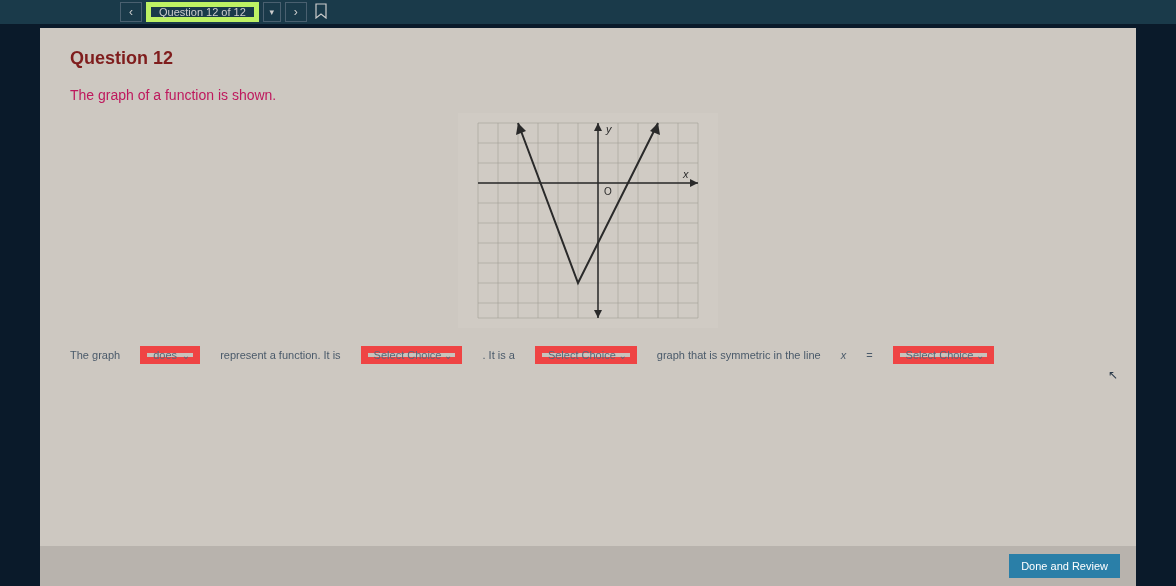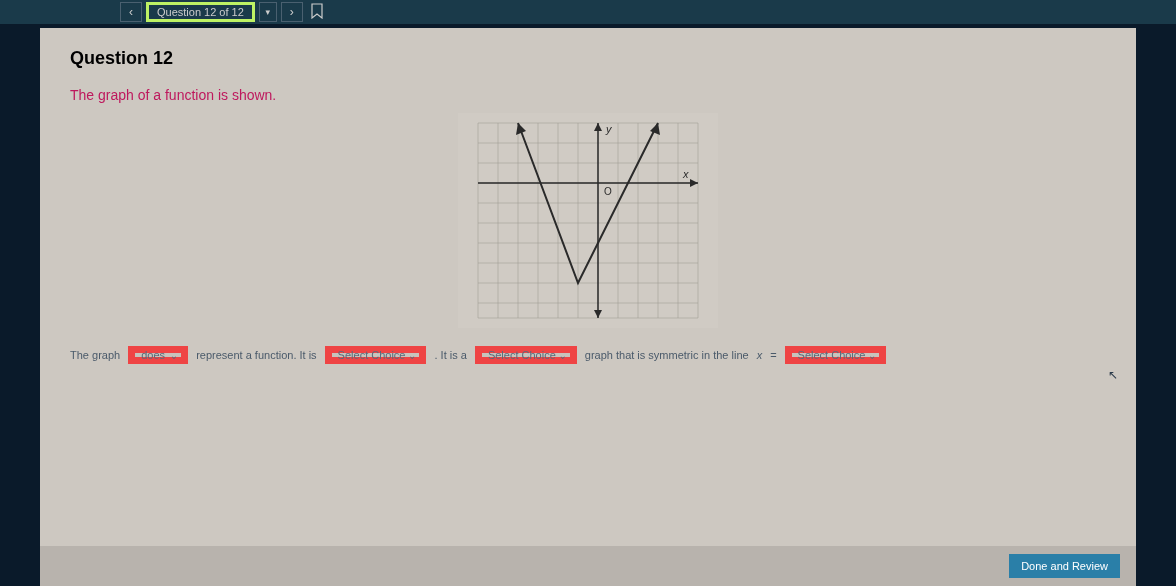--- a/index.html
+++ b/index.html
@@ -25,21 +25,21 @@
       color: #ccc;
       width: 22px;
       height: 20px;
       display: flex;
       align-items: center;
       justify-content: center;
       cursor: pointer;
       font-size: 12px;
     }
     .nav-label {
-      border: 3px solid #bef264;
+      border: 5px solid #bef264;
       background: transparent;
       color: #ccc;
       padding: 0 8px;
       height: 20px;
       font-size: 11px;
       display: flex;
       align-items: center;
     }
     .nav-dd {
       border: 1px solid #4a6070;
@@ -65,21 +65,21 @@
     }
     .question-panel {
       background: #cdc8c1;
       padding: 20px 30px;
       height: 100%;
       position: relative;
     }
     .question-title {
       font-size: 18px;
       font-weight: bold;
-      color: #000000;
+      color: #7f1d1d;
       margin-bottom: 18px;
     }
     .question-prompt {
       font-size: 14px;
       color: #be185d;
       margin-bottom: 10px;
     }
     .graph-container {
       display: flex;
       justify-content: center;
@@ -87,21 +87,21 @@
     }
     .graph-svg {
       background: #d0cbc4;
     }
     .answer-line {
       font-size: 11px;
       color: #4a5a6a;
       display: flex;
       align-items: center;
       flex-wrap: wrap;
-      gap: 8px;
+      gap: 20px;
       margin-top: 8px;
     }
     .select-box {
       border: 7px solid #ef4444;
       background: #c8c3bc;
       padding: 2px 14px 2px 6px;
       font-size: 11px;
       color: #5a6a7a;
       position: relative;
       display: inline-flex;

